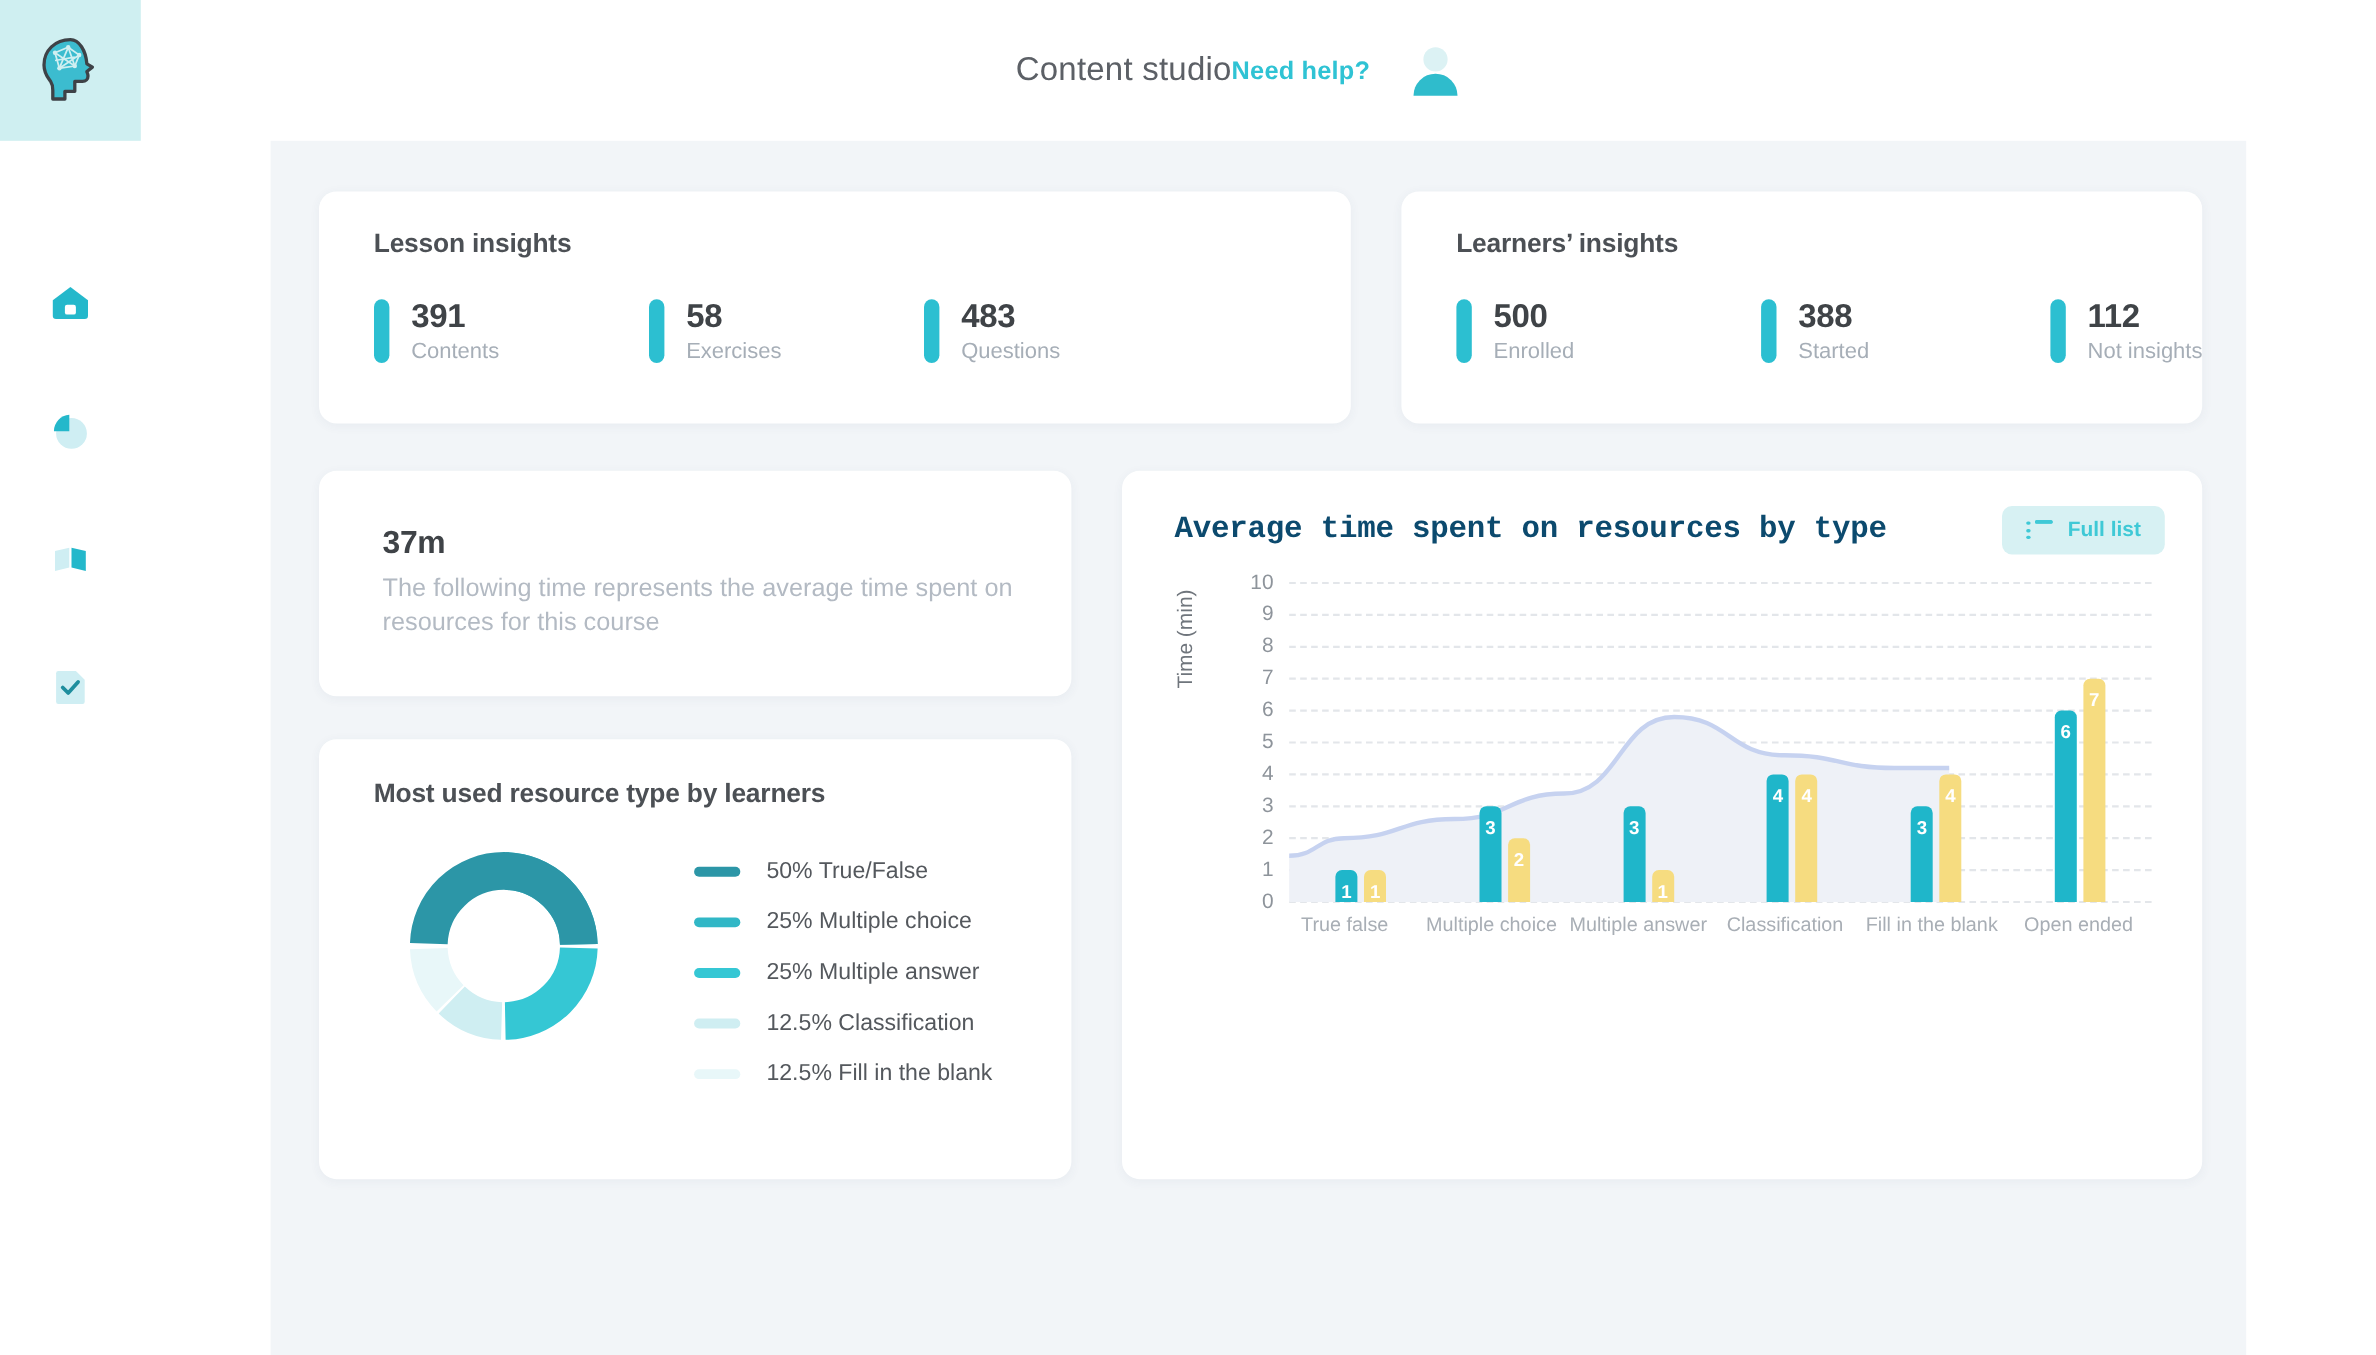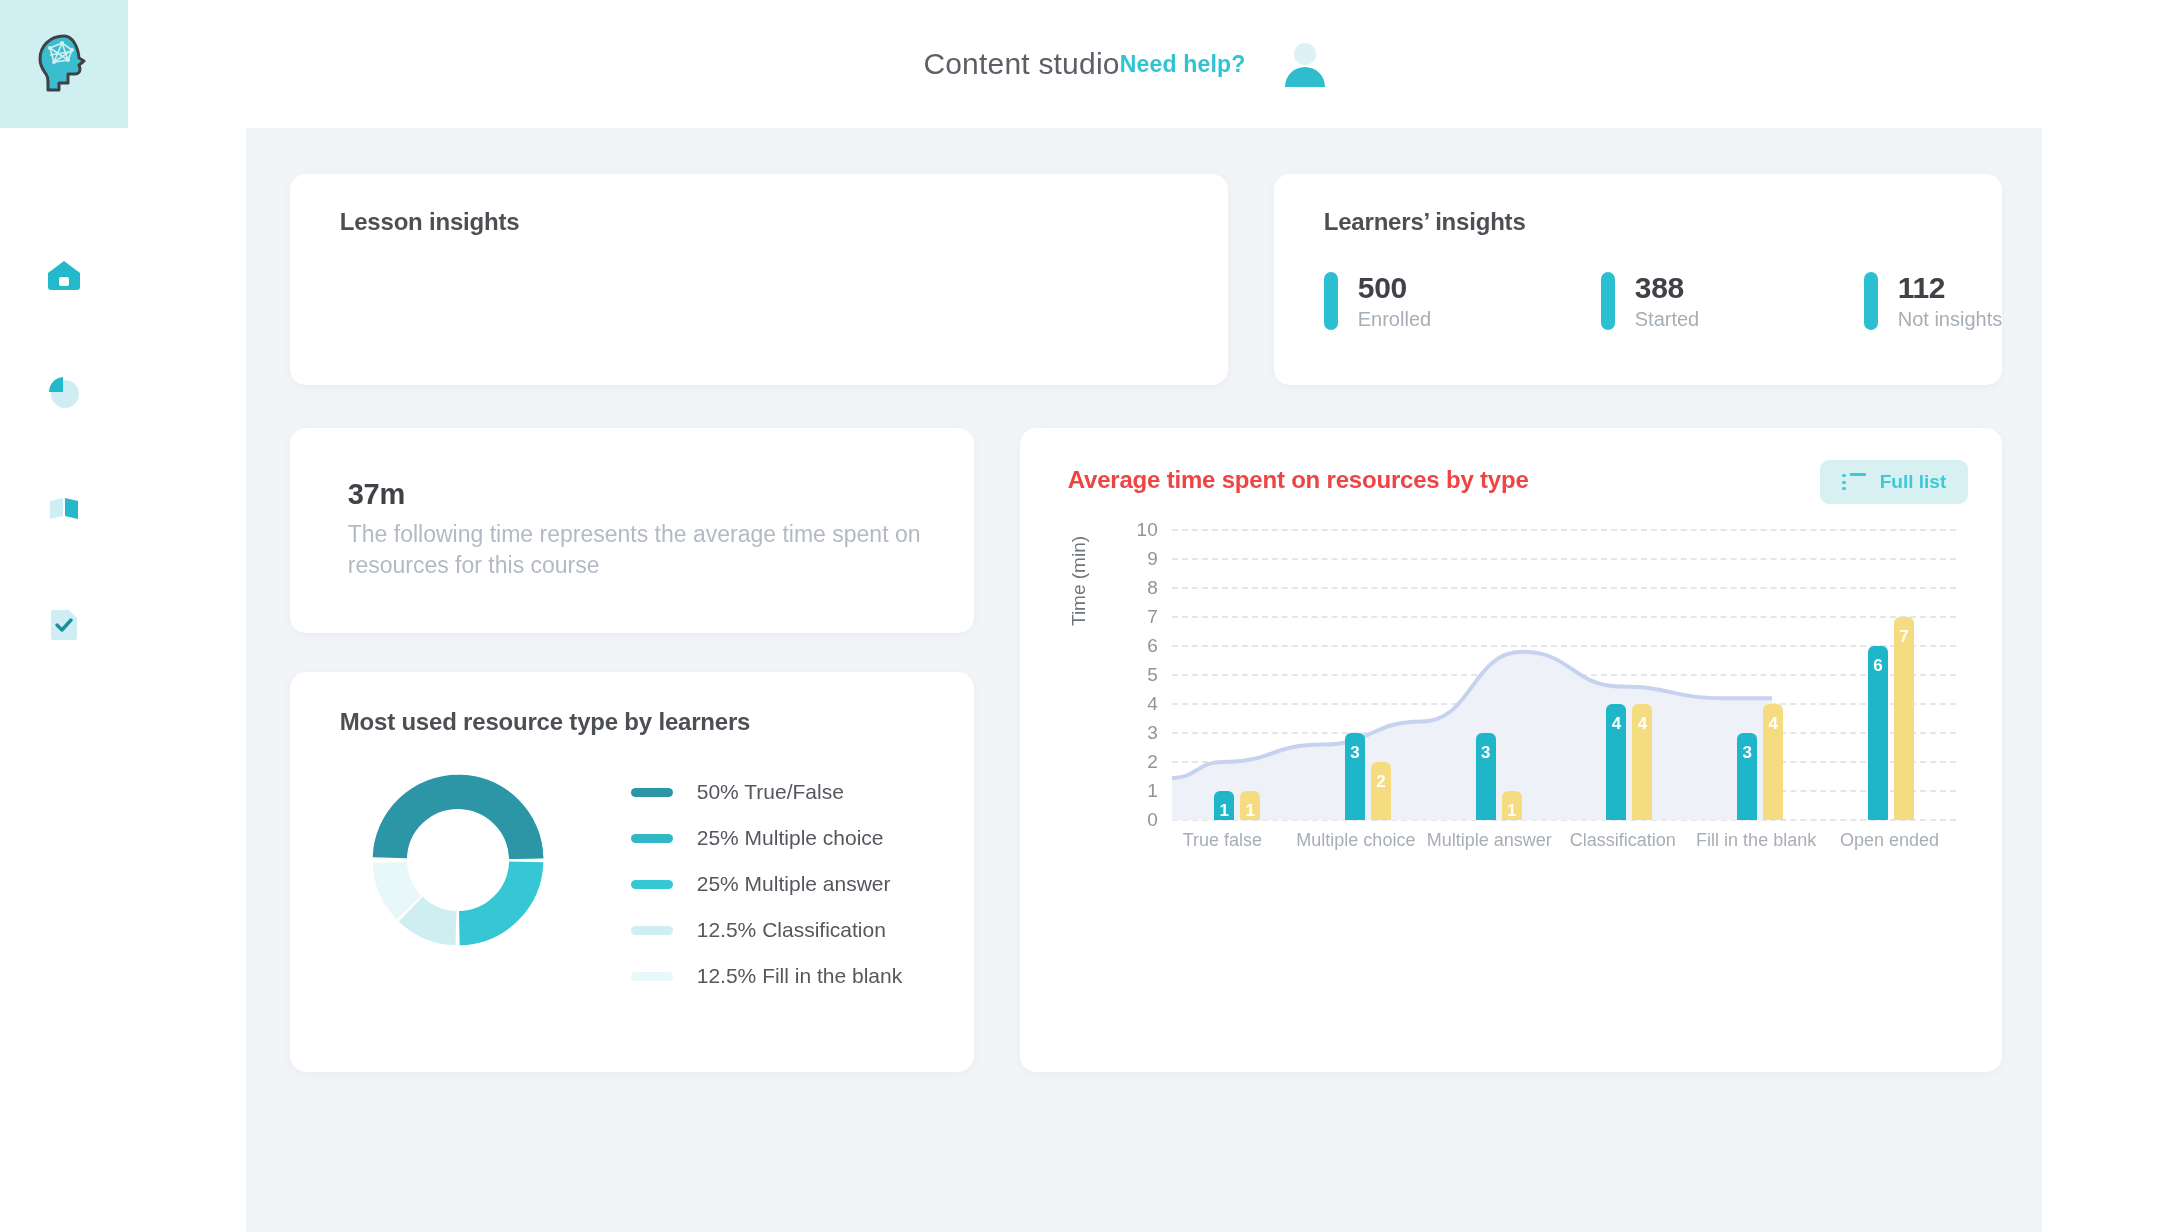--- a/index.html
+++ b/index.html
@@ -69,21 +69,21 @@
   .donut-wrap { display: flex; align-items: flex-start; margin-top: 34px; }
   .donut { width: 180px; height: 180px; margin-left: 28px; flex: 0 0 180px; }
   .legend { margin-left: 83px; margin-top: 10px; display: flex; flex-direction: column; gap: 22px; }
   .legend-row { display: flex; align-items: center; gap: 24px; }
   .legend-swatch { width: 42px; height: 9px; border-radius: 6px; flex: 0 0 42px; }
   .legend-text { font-size: 21px; color: #54585D; white-space: nowrap; }
 
   
   .card-chart { flex: 1; height: 644px; padding: 32px 34px 0 48px; position: relative; }
   .chart-head { display: flex; align-items: flex-start; justify-content: space-between; }
-  .chart-title { font-size: 24px; font-weight: 700; color: #ef4444; letter-spacing: -.2px; padding-top: 6px; }
+  .chart-title { font-size: 28px; font-weight: 700; color: #0c4a6e; letter-spacing: -.2px; padding-top: 6px; font-family: Liberation Mono, monospace; }
   .full-list-btn {
     background: #D7F1F3; border: none; border-radius: 9px; padding: 11px 22px;
     display: flex; align-items: center; gap: 14px; cursor: pointer;
   }
   .fl-icon { width: 24px; height: 18px; position: relative; flex: 0 0 24px; }
   .fl-icon i { position: absolute; left: 8px; width: 16px; height: 3px; border-radius: 2px; background: #3FC9D6; }
   .fl-icon i:nth-child(1){ top: 1px; } .fl-icon i:nth-child(2){ top: 7.5px; } .fl-icon i:nth-child(3){ top: 14px; }
   .fl-icon b { position: absolute; left: 0; width: 4px; height: 3px; border-radius: 2px; background: #3FC9D6; }
   .fl-icon b:nth-of-type(1){ top: 1px; } .fl-icon b:nth-of-type(2){ top: 7.5px; } .fl-icon b:nth-of-type(3){ top: 14px; }
   .full-list-label { font-size: 19px; font-weight: 700; color: #3FC9D6; }
@@ -177,20 +177,43 @@
         </div>
       </div>
     </header>
 
     <main class="main">
 
       <div class="row-top">
 
         <section class="card card-lesson">
           <div class="card-title">Lesson insights</div>
+          <div class="stats">
+            <div class="stat" style="width:250px">
+              <div class="stat-bar"></div>
+              <div>
+                <div class="stat-num">391</div>
+                <div class="stat-label">Contents</div>
+              </div>
+            </div>
+            <div class="stat" style="width:250px">
+              <div class="stat-bar"></div>
+              <div>
+                <div class="stat-num">58</div>
+                <div class="stat-label">Exercises</div>
+              </div>
+            </div>
+            <div class="stat">
+              <div class="stat-bar"></div>
+              <div>
+                <div class="stat-num">483</div>
+                <div class="stat-label">Questions</div>
+              </div>
+            </div>
+          </div>
         </section>
 
         <section class="card card-learners">
           <div class="card-title">Learners’ insights</div>
           <div class="stats">
             <div class="stat" style="width:277px">
               <div class="stat-bar"></div>
               <div>
                 <div class="stat-num">500</div>
                 <div class="stat-label">Enrolled</div>

